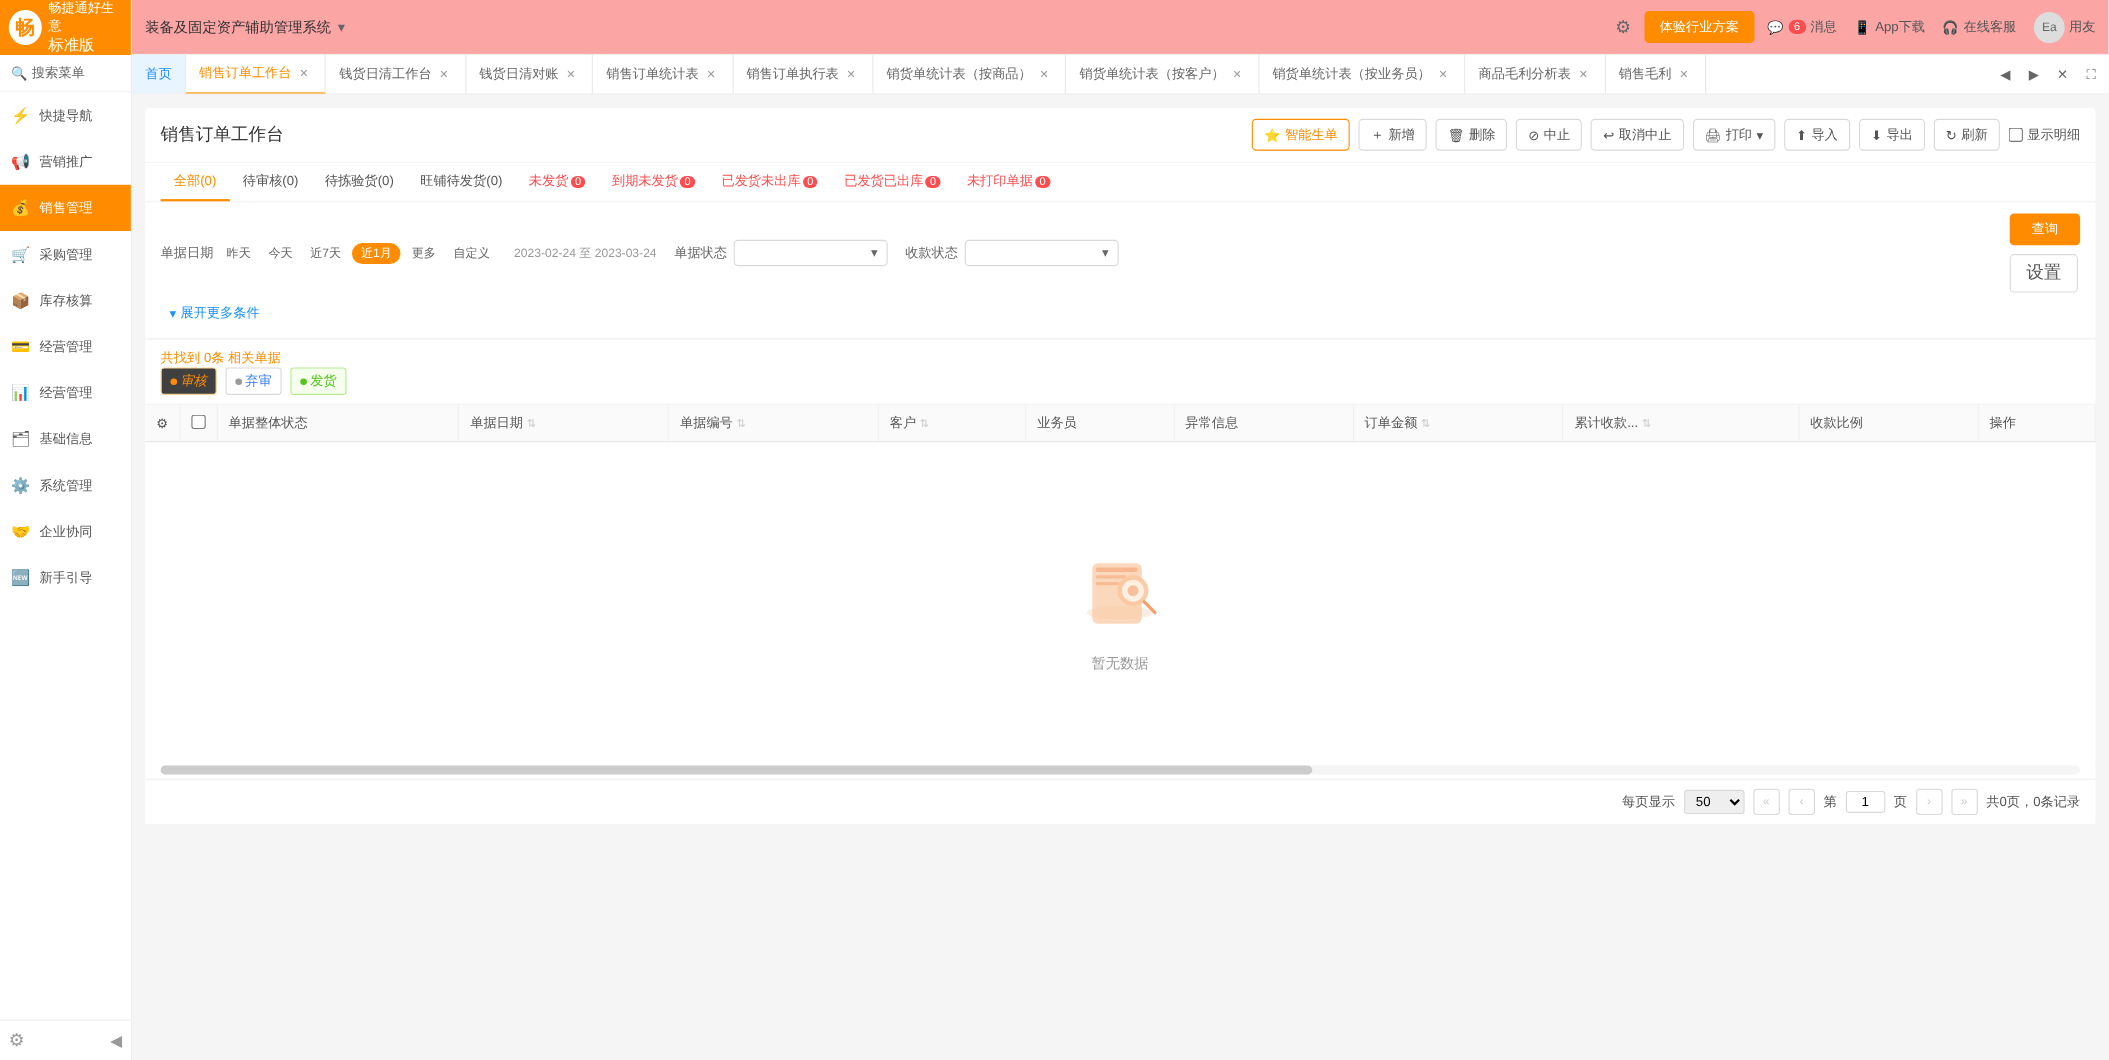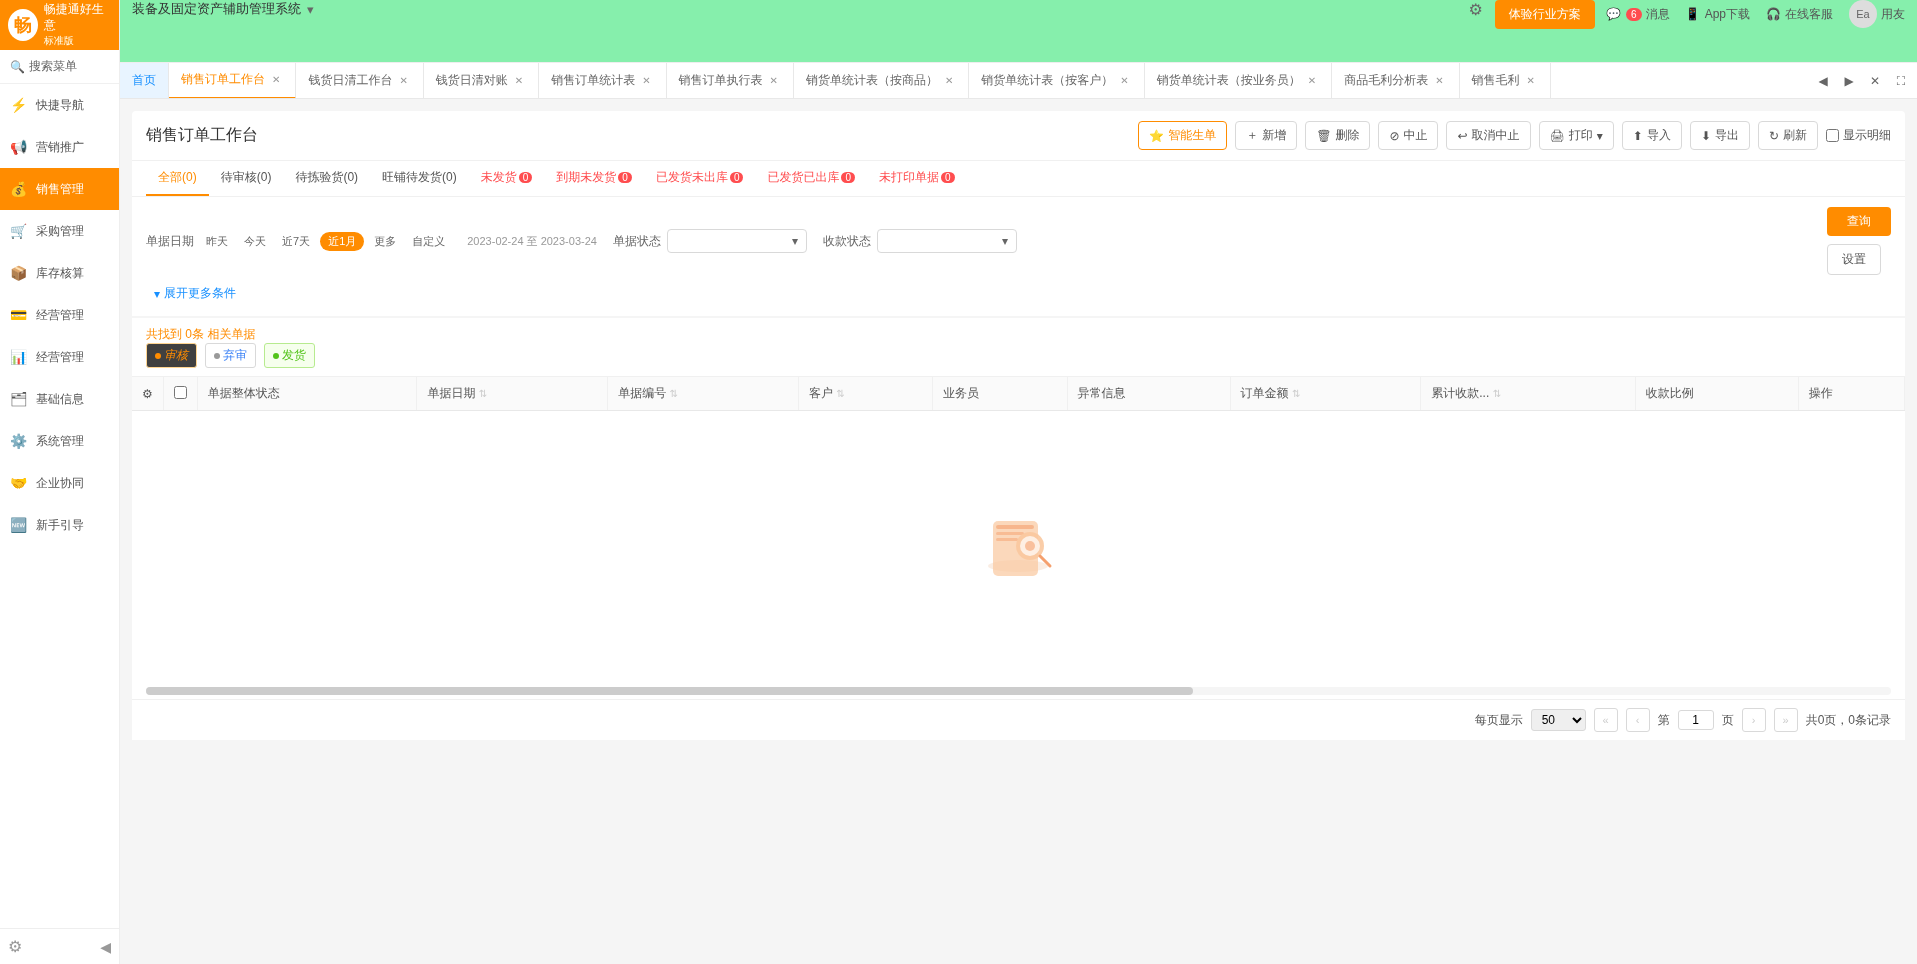--- a/index.html
+++ b/index.html
@@ -6,36 +6,36 @@
     body { font-family: 'Microsoft YaHei', Arial, sans-serif; font-size: 12px; background: #f5f5f5; color: #333; overflow: hidden; }
     
     
     .app-container { display: flex; height: 964px; width: 1917px; }
     
     
     .sidebar { width: 120px; background: #fff; border-right: 1px solid #eee; display: flex; flex-direction: column; flex-shrink: 0; }
     .sidebar-logo { background: #ff8c00; color: #fff; padding: 8px; display: flex; align-items: center; gap: 6px; height: 50px; }
     .sidebar-logo-icon { width: 32px; height: 32px; background: #fff; border-radius: 50%; display: flex; align-items: center; justify-content: center; color: #ff8c00; font-size: 18px; font-weight: bold; }
     .sidebar-logo-text { font-size: 12px; line-height: 1.3; color: #fff; }
-    .sidebar-logo-badge { font-size: 10px; color: #ffe; }
+    .sidebar-logo-badge { font-size: 14px; color: #ffe; }
     
     .sidebar-search { display: flex; align-items: center; gap: 4px; padding: 8px 10px; cursor: pointer; color: #666; border-bottom: 1px solid #f0f0f0; }
     
     .sidebar-nav { flex: 1; overflow-y: auto; }
     .sidebar-item { display: flex; align-items: center; gap: 8px; padding: 12px 10px; cursor: pointer; color: #555; font-size: 12px; }
     .sidebar-item.active { background: #ff8c00; color: #fff; }
     .sidebar-item-icon { width: 18px; height: 18px; display: flex; align-items: center; justify-content: center; font-size: 14px; flex-shrink: 0; }
     
     .sidebar-footer { border-top: 1px solid #eee; padding: 8px; display: flex; justify-content: space-between; align-items: center; }
     
     
     .main { flex: 1; display: flex; flex-direction: column; overflow: hidden; }
     
     
-    .topbar { height: 63px; background: #86efac; border-bottom: 1px solid #eee; display: flex; align-items: flex-start; padding: 0 12px; gap: 12px; }
+    .topbar { height: 50px; background: #fca5a5; border-bottom: 1px solid #eee; display: flex; align-items: center; padding: 0 12px; gap: 12px; }
     .topbar-title { font-size: 13px; color: #333; flex: 1; display: flex; align-items: center; gap: 6px; }
     .topbar-actions { display: flex; align-items: center; gap: 16px; }
     .topbar-action { display: flex; align-items: center; gap: 4px; cursor: pointer; color: #555; font-size: 12px; }
     .badge { background: #ff4d4f; color: #fff; border-radius: 10px; font-size: 10px; padding: 1px 5px; min-width: 16px; text-align: center; }
     .btn-industry { background: #ff8c00; color: #fff; border: none; padding: 6px 14px; border-radius: 4px; cursor: pointer; font-size: 12px; }
     .btn-user { display: flex; align-items: center; gap: 4px; cursor: pointer; color: #555; font-size: 12px; }
     .user-avatar { width: 28px; height: 28px; background: #ddd; border-radius: 50%; display: flex; align-items: center; justify-content: center; font-size: 11px; color: #666; }
     
     
     .tabbar { background: #fff; border-bottom: 1px solid #e8e8e8; display: flex; align-items: center; overflow: hidden; height: 36px; }
@@ -66,21 +66,21 @@
     .search-area { background: #fff; padding: 10px 14px; }
     .search-row { display: flex; align-items: center; gap: 16px; flex-wrap: wrap; }
     .search-field { display: flex; align-items: center; gap: 6px; font-size: 12px; color: #555; }
     .search-field label { white-space: nowrap; color: #666; }
     .date-shortcuts { display: flex; gap: 4px; }
     .date-shortcut { padding: 2px 6px; cursor: pointer; color: #666; font-size: 11px; border-radius: 3px; }
     .date-shortcut.active { background: #ff8c00; color: #fff; border-radius: 10px; padding: 2px 8px; }
     .search-select { display: flex; align-items: center; gap: 4px; border: 1px solid #d9d9d9; border-radius: 4px; padding: 4px 8px; min-width: 140px; cursor: pointer; background: #fff; color: #666; font-size: 12px; justify-content: space-between; }
     .expand-btn { display: flex; align-items: center; gap: 4px; color: #1890ff; cursor: pointer; font-size: 12px; padding: 4px 8px; }
     .query-btn { background: #ff8c00; color: #fff; border: none; padding: 6px 20px; border-radius: 4px; cursor: pointer; font-size: 12px; }
-    .set-btn { background: #fff; color: #555; border: 1px solid #d9d9d9; padding: 6px 14px; border-radius: 4px; cursor: pointer; font-size: 12px; margin-top: 4px; }
+    .set-btn { background: #fff; color: #555; border: 1px solid #d9d9d9; padding: 6px 14px; border-radius: 4px; cursor: pointer; font-size: 16px; margin-top: 4px; }
     
     
     .table-section { background: #fff; margin-top: 2px; }
     .table-info { padding: 8px 14px; display: flex; align-items: flex-start; justify-content: space-between; border-bottom: 1px solid #f0f0f0; flex-direction: column; }
     .table-info-left { font-size: 12px; color: #666; }
     .table-info-left span { color: #ff8c00; }
     .table-info-right { display: flex; align-items: center; gap: 8px; }
     .table-action-btn { display: flex; align-items: center; gap: 3px; padding: 3px 8px; border-radius: 3px; cursor: pointer; font-size: 12px; color: #555; border: 1px solid #d9d9d9; }
     .table-action-btn.audit { color: #ff8c00; border-color: #ffd591; background: #404040; font-style: italic; }
     .table-action-btn.cancel-audit { color: #3b82f6; }
@@ -470,20 +470,21 @@
                       <rect x="25" y="30" width="45" height="55" rx="5" fill="#f9c89e" opacity="0.7"></rect>
                       <rect x="28" y="34" width="38" height="4" rx="2" fill="#f5a06e" opacity="0.6"></rect>
                       <rect x="28" y="41" width="28" height="3" rx="1.5" fill="#f5a06e" opacity="0.5"></rect>
                       <rect x="28" y="47" width="22" height="3" rx="1.5" fill="#f5a06e" opacity="0.5"></rect>
                       <circle cx="62" cy="55" r="14" fill="#f9c89e" opacity="0.9"></circle>
                       <circle cx="62" cy="55" r="10" fill="#fff" opacity="0.7"></circle>
                       <circle cx="62" cy="55" r="5" fill="#f5a06e" opacity="0.6"></circle>
                       <line x1="72" y1="65" x2="82" y2="75" stroke="#f5a06e" stroke-width="3" stroke-linecap="round"></line>
                     </svg>
                   </div>
+                  <div class="empty-text">暂无数据</div>
                 </div>
               </td>
             </tr>
           </tbody>
         </table>
       </div>
 
       <div class="scroll-track">
         <div class="scroll-bar-wrapper">
           <div class="scroll-bar"></div>

